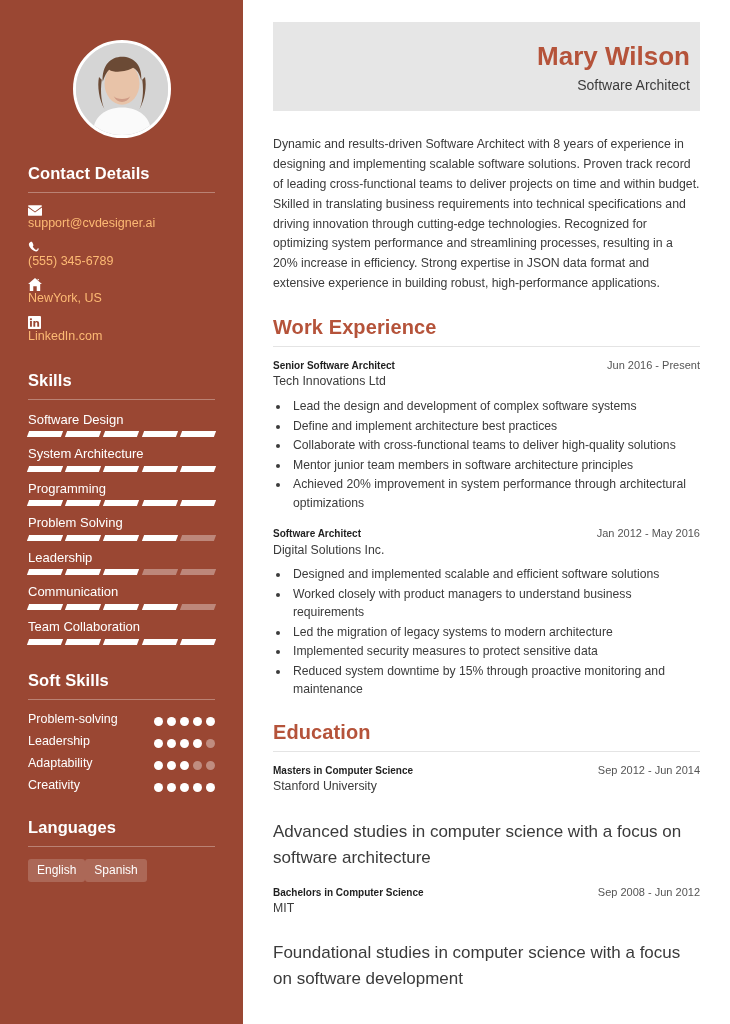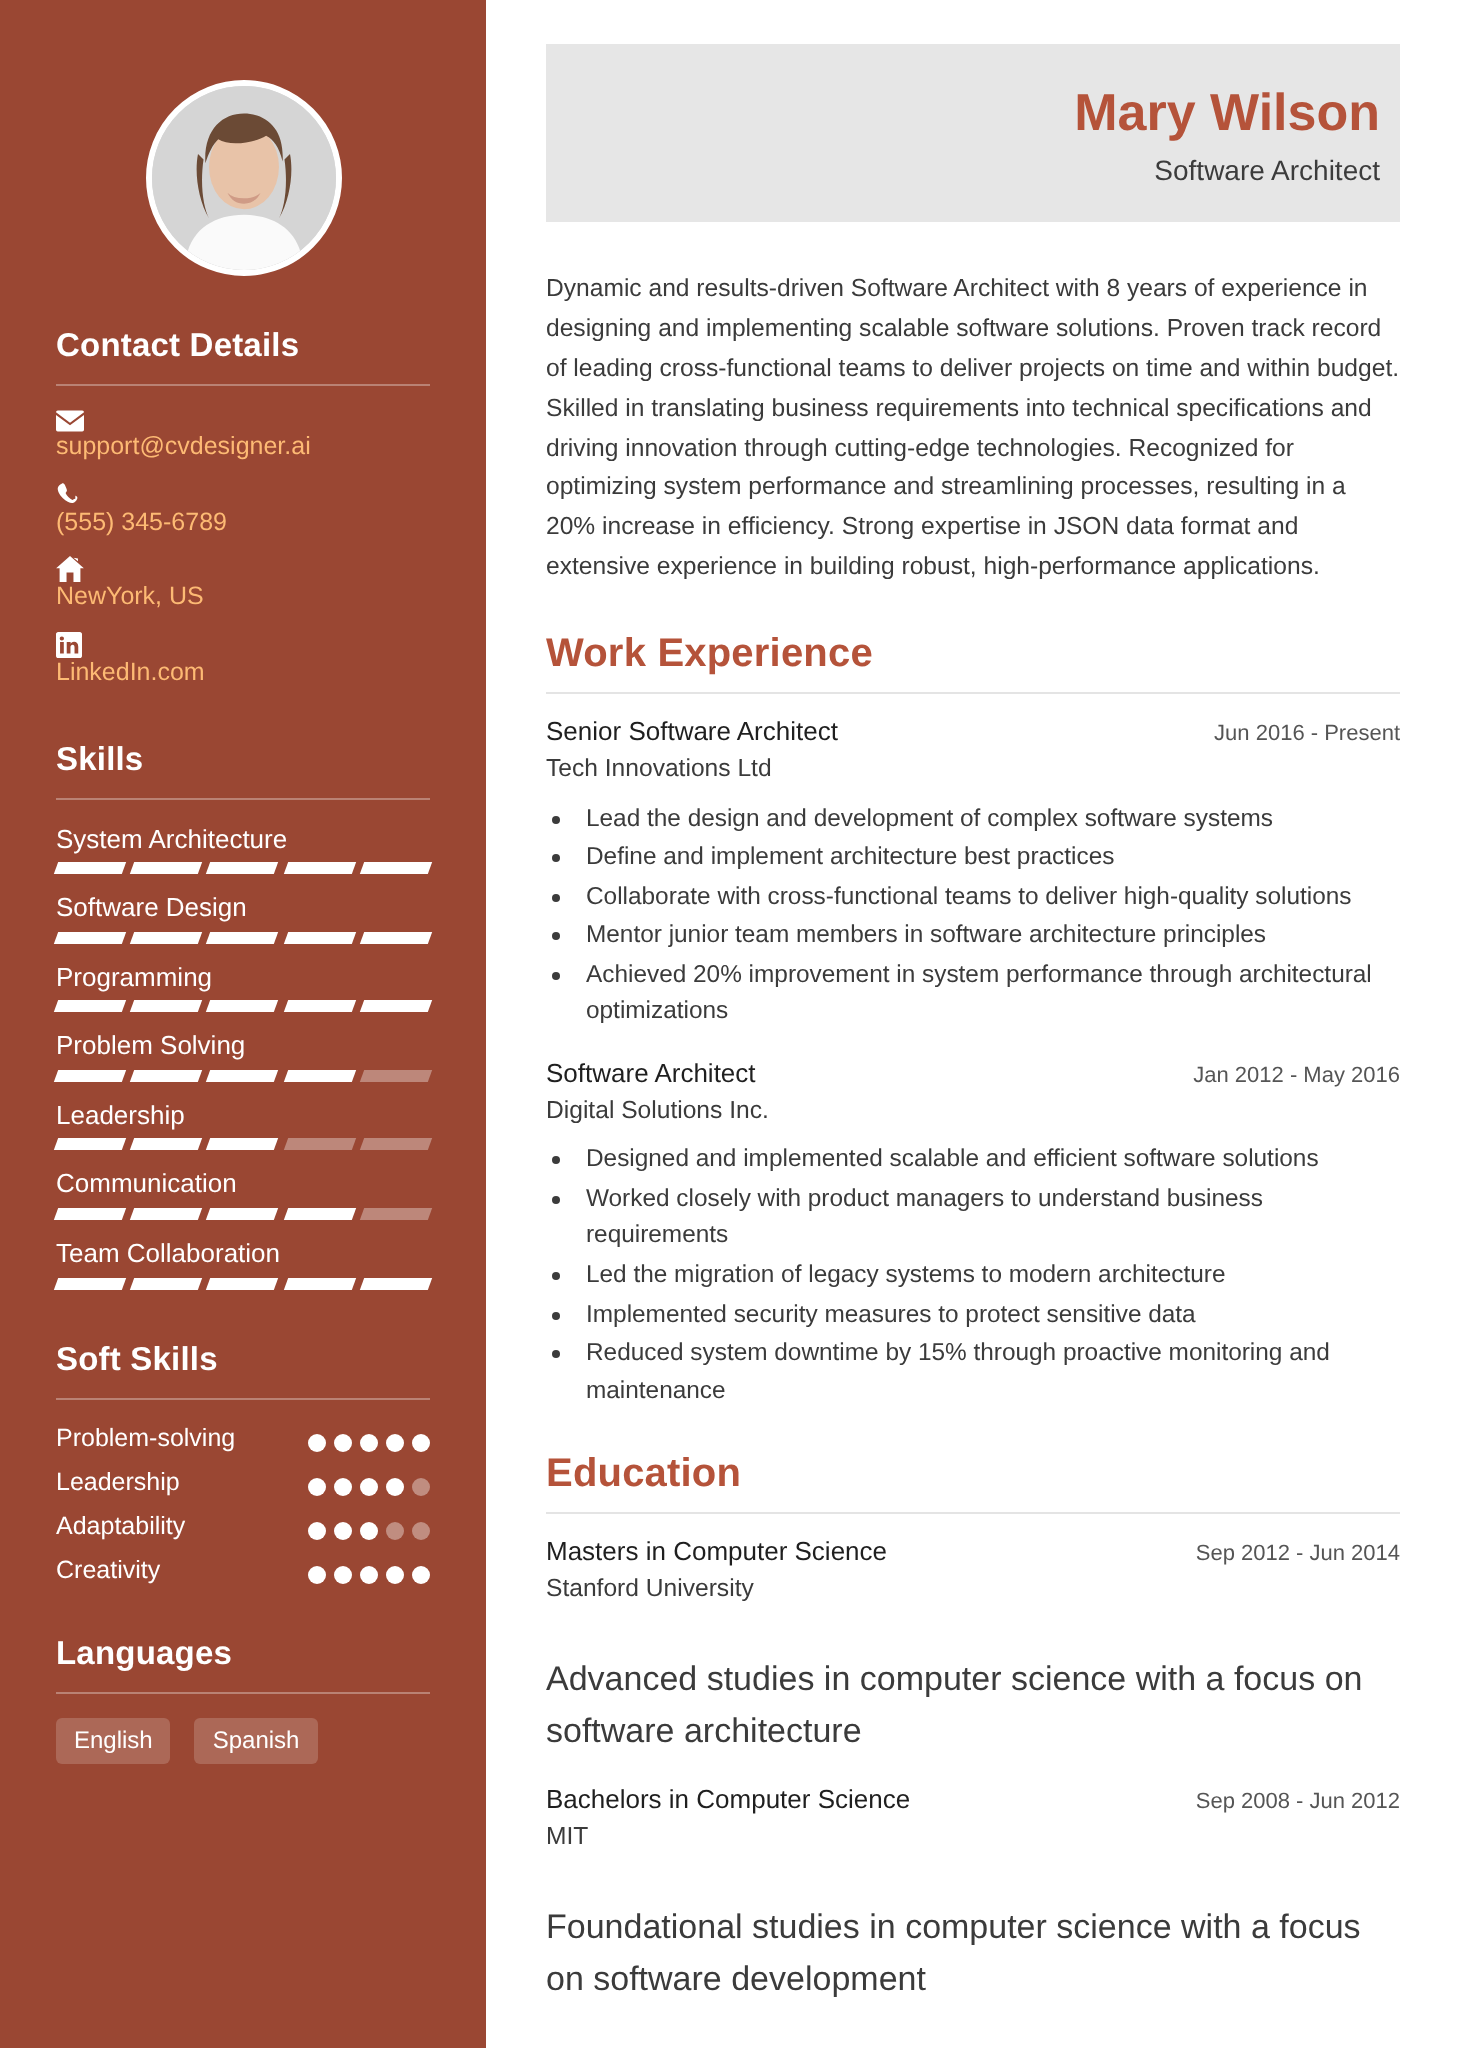--- a/index.html
+++ b/index.html
@@ -111,21 +111,21 @@
   .dot {
     width: 9px;
     height: 9px;
     border-radius: 50%;
     background: #ffffff;
   }
   .dot.off { background: rgba(255,255,255,.38); }
 
   
   .lang-block { margin-top: 26px; }
-  .lang-tags { display: flex; gap: 12px; flex-wrap: wrap; text-align: right; }
+  .lang-tags { display: flex; gap: 0; flex-wrap: wrap; text-align: right; }
   .lang-tag {
     background: rgba(255,255,255,.18);
     color: #ffffff;
     font-size: 12px;
     padding: 4px 9px;
     border-radius: 3px;
     line-height: 1.25;
   }
 
   
@@ -172,22 +172,22 @@
   }
 
   .entry { margin-bottom: 14px; }
   .entry-head {
     display: flex;
     justify-content: space-between;
     align-items: baseline;
     gap: 12px;
   }
   .entry-title {
-    font-size: 13px;
-    font-weight: normal;
+    font-size: 10px;
+    font-weight: bold;
     color: #1f1f1f;
     line-height: 1.3;
   }
   .entry-date {
     font-size: 11px;
     color: #555555;
     white-space: nowrap;
     line-height: 1.3;
   }
   .entry-org {
@@ -276,31 +276,31 @@
         </li>
 
       </ul>
     </section>
 
     <section class="sb-section skills-block">
       <div class="sb-title">Skills</div>
       <div class="sb-rule"></div>
       <div id="skills-list">
           <div class="skill-row">
+      <div class="skill-name">Software Design</div>
+      <div class="skill-bar">
+              <span class="seg"></span>
+              <span class="seg"></span>
+              <span class="seg"></span>
+              <span class="seg"></span>
+              <span class="seg"></span>
+            </div>
+    </div>
+          <div class="skill-row">
       <div class="skill-name">System Architecture</div>
-      <div class="skill-bar">
-              <span class="seg"></span>
-              <span class="seg"></span>
-              <span class="seg"></span>
-              <span class="seg"></span>
-              <span class="seg"></span>
-            </div>
-    </div>
-          <div class="skill-row">
-      <div class="skill-name">Software Design</div>
       <div class="skill-bar">
               <span class="seg"></span>
               <span class="seg"></span>
               <span class="seg"></span>
               <span class="seg"></span>
               <span class="seg"></span>
             </div>
     </div>
           <div class="skill-row">
       <div class="skill-name">Programming</div>

